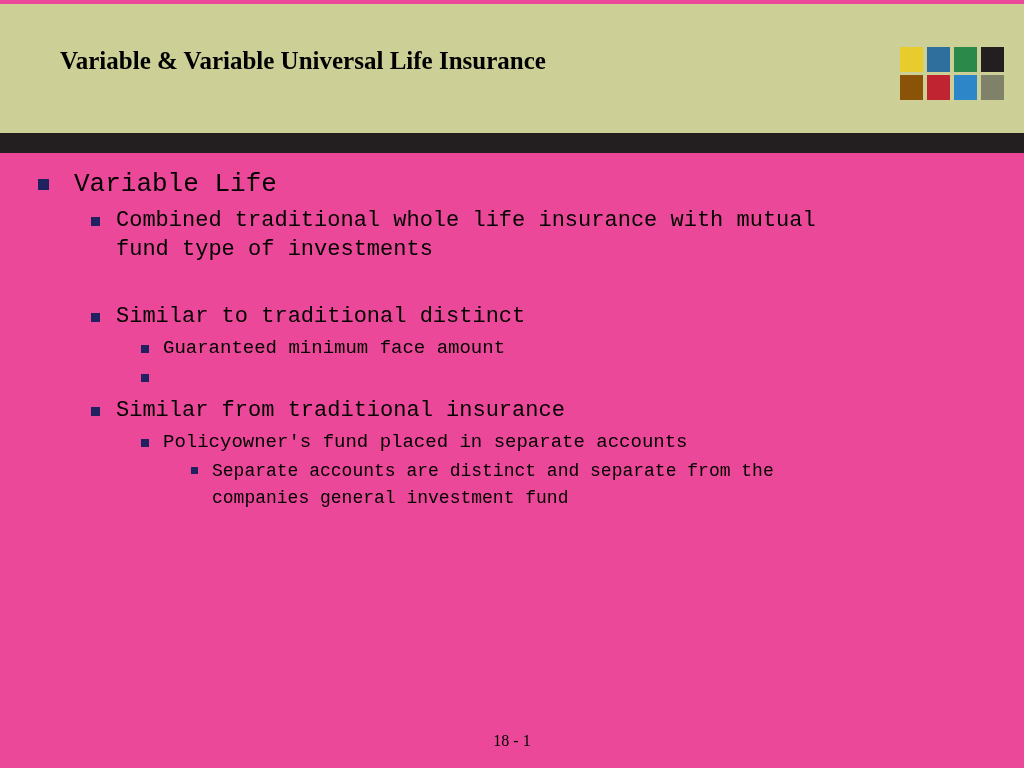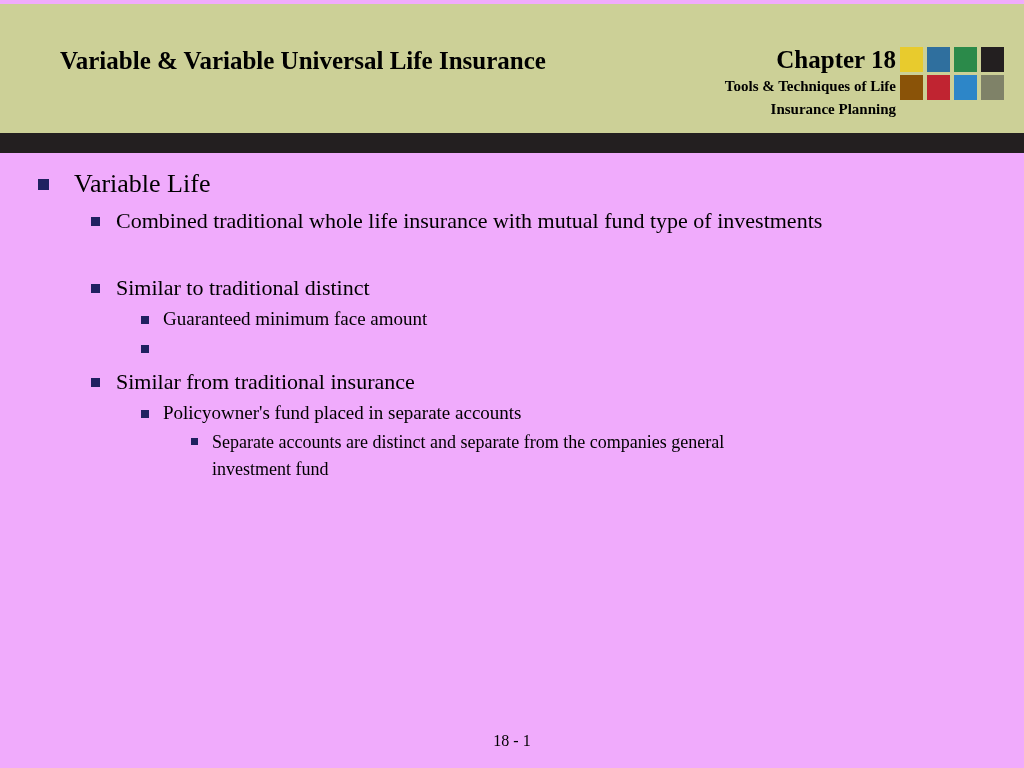--- a/index.html
+++ b/index.html
@@ -12,21 +12,21 @@
     background: #ffffff;
     font-family: "Liberation Serif", "DejaVu Serif", serif;
     overflow: hidden;
     position: relative;
   }
 
   .slide {
     position: relative;
     width: 1024px;
     height: 768px;
-    background: #f0abfc;
+    background: #ec4899;
   }
 
   
   .header-band {
     position: absolute;
     left: 0;
     top: 4px;
     width: 1024px;
     height: 129px;
     background: #ccd097;
@@ -87,20 +87,21 @@
     width: 23px;
     height: 25px;
   }
 
   
   .body-content {
     position: absolute;
     left: 0;
     top: 168px;
     width: 830px;
+    font-family: Liberation Mono, monospace;
   }
 
   .bullet-row {
     position: relative;
     display: block;
   }
   .bullet-row .marker {
     position: absolute;
     display: block;
     background: #1f2160;
@@ -165,25 +166,20 @@
 </head>
 <body>
 
 <div class="slide">
 
   <div class="header-band"></div>
   <div class="header-rule"></div>
 
   <div class="slide-title">Variable &amp; Variable Universal Life Insurance</div>
 
-  <div class="chapter-block">
-    <div class="chapter-title">Chapter 18</div>
-    <div class="chapter-sub">Tools &amp; Techniques of Life</div>
-    <div class="chapter-sub">Insurance Planning</div>
-  </div>
 
   <div class="swatch-grid" id="swatch-grid">
       <div class="swatch" style="background: rgb(232, 203, 45);"></div>
       <div class="swatch" style="background: rgb(47, 111, 158);"></div>
       <div class="swatch" style="background: rgb(43, 138, 74);"></div>
       <div class="swatch" style="background: rgb(35, 31, 32);"></div>
       <div class="swatch" style="background: rgb(138, 83, 8);"></div>
       <div class="swatch" style="background: rgb(192, 36, 49);"></div>
       <div class="swatch" style="background: rgb(45, 134, 200);"></div>
       <div class="swatch" style="background: rgb(127, 130, 104);"></div>

